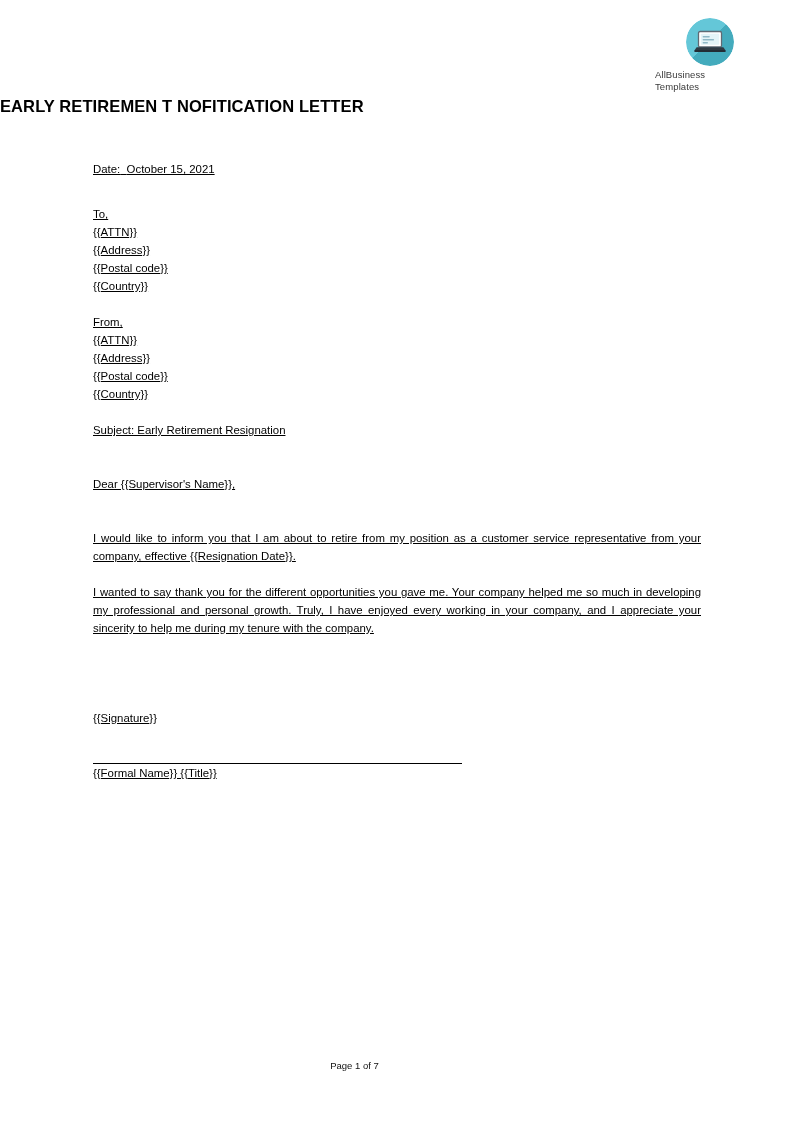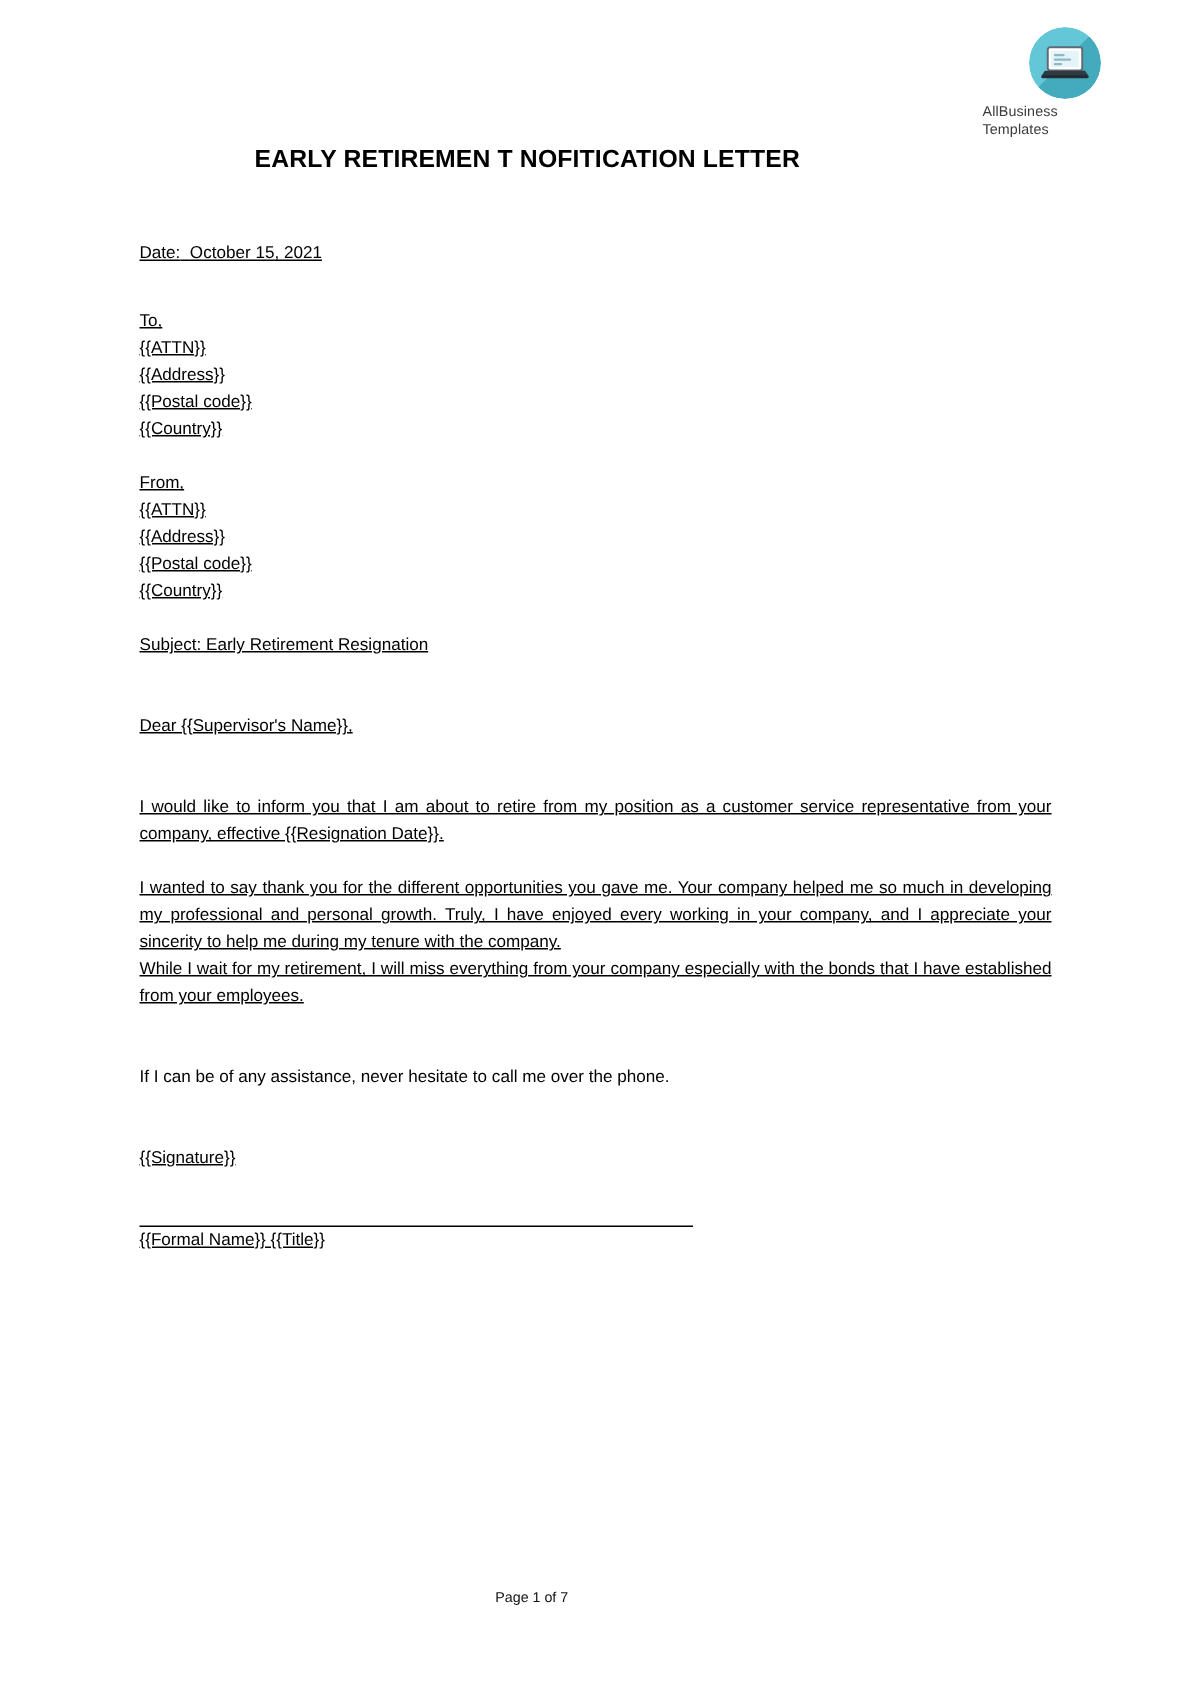--- a/index.html
+++ b/index.html
@@ -56,21 +56,20 @@
     color: #3a3a3a;
     letter-spacing: 0.1px;
   }
 
   
   .doc-title {
     position: absolute;
     top: 97px;
     left: 0;
     width: 703px;
-    text-align: center;
     font-size: 16.5px;
     font-weight: bold;
     letter-spacing: 0.1px;
   }
 
   
   .page-body {
     position: absolute;
     left: 93px;
     top: 160px;
@@ -170,28 +169,26 @@
   <div class="line">Dear {{Supervisor's Name}},</div>
 
   <div class="blank"></div>
   <div class="blank"></div>
 
   <p class="para">I would like to inform you that I am about to retire from my position as a customer service representative from your company, effective {{Resignation Date}}.</p>
 
   <div class="blank"></div>
 
   <p class="para">I wanted to say thank you for the different opportunities you gave me. Your company helped me so much in developing my professional and personal growth. Truly, I have enjoyed every working in your company, and I appreciate your sincerity to help me during my tenure with the company.</p>
-  <p class="para">While I wait for my retirement, I will miss everything from your company especially with the bonds that I have established from your employees.</p>
-
-  <div class="blank"></div>
-
-
-  <div class="blank"></div>
-
-  <p class="para-left">If I can be of any assistance, never hesitate to call me over the phone.</p>
+
+  <div class="blank"></div>
+
+
+  <div class="blank"></div>
+
 
   <div class="blank"></div>
 
 
   <div class="blank"></div>
 
   <div class="line">{{Signature}}</div>
 
   <div class="blank"></div>
   <div class="blank"></div>

